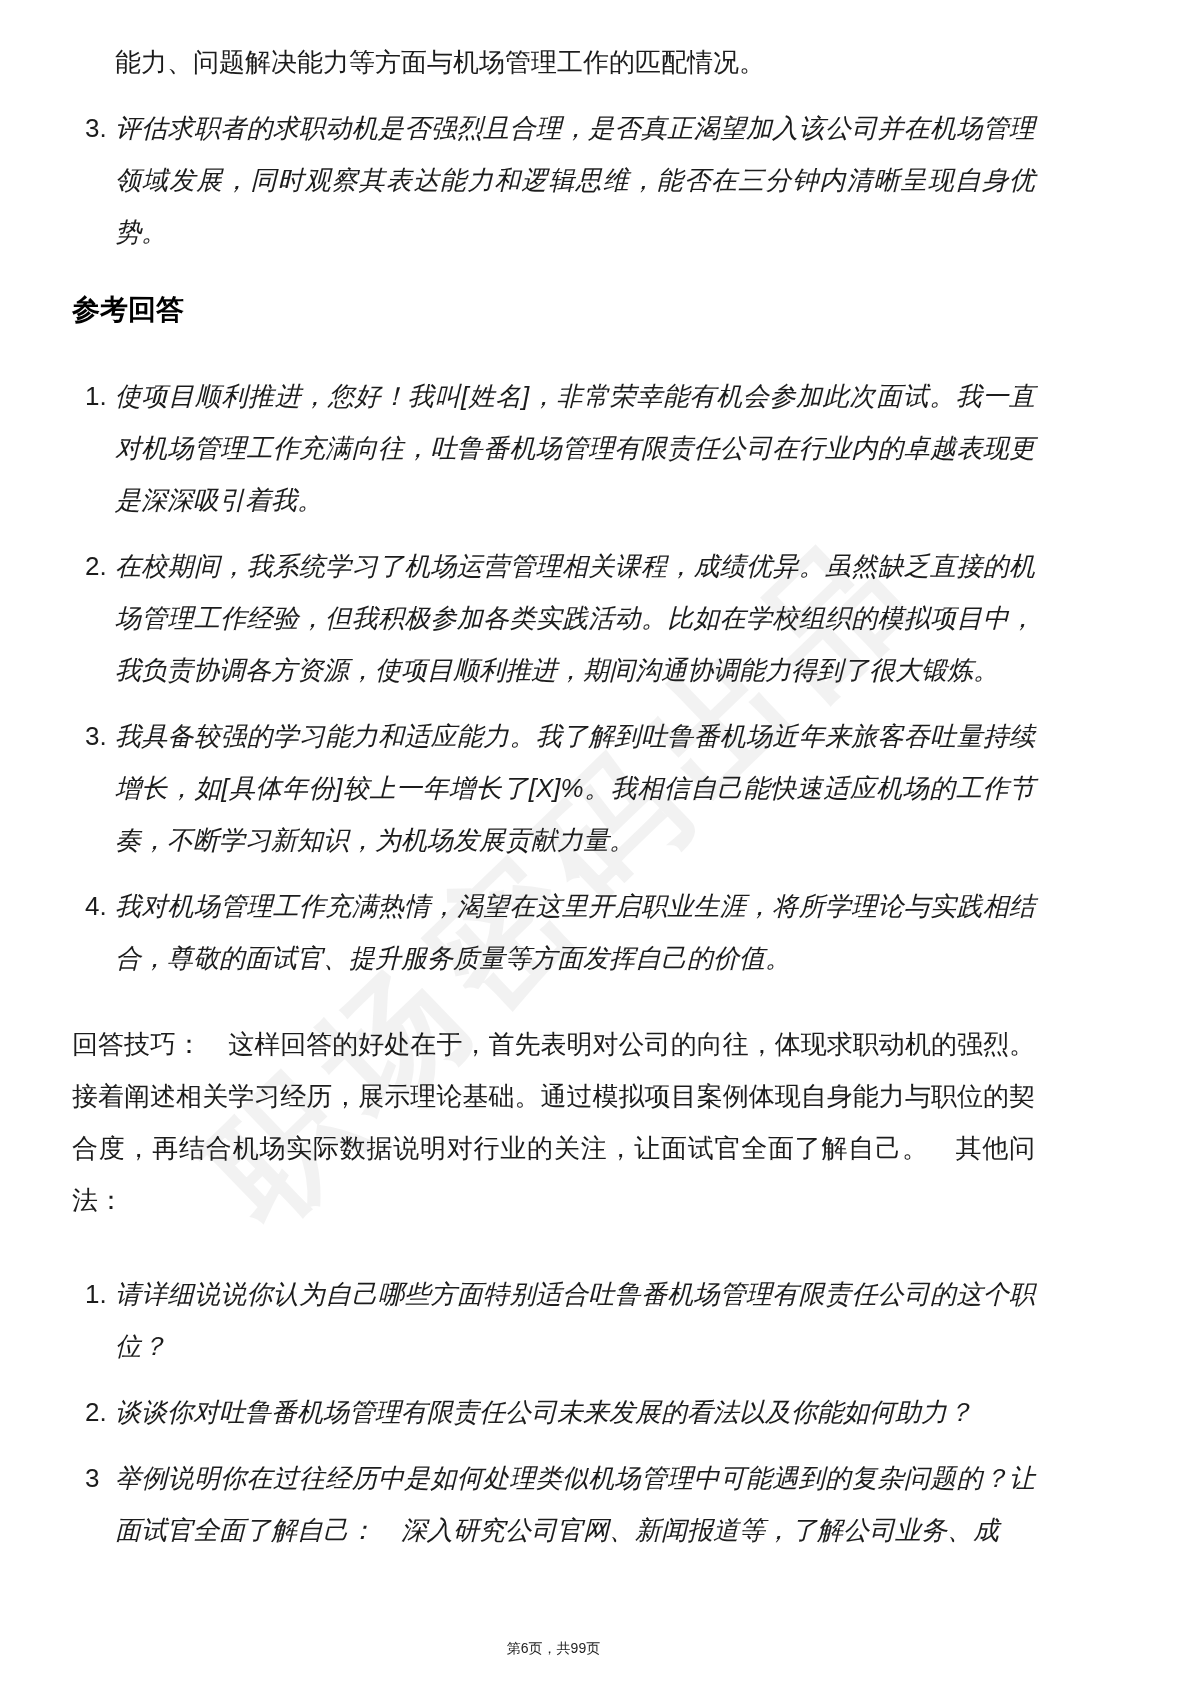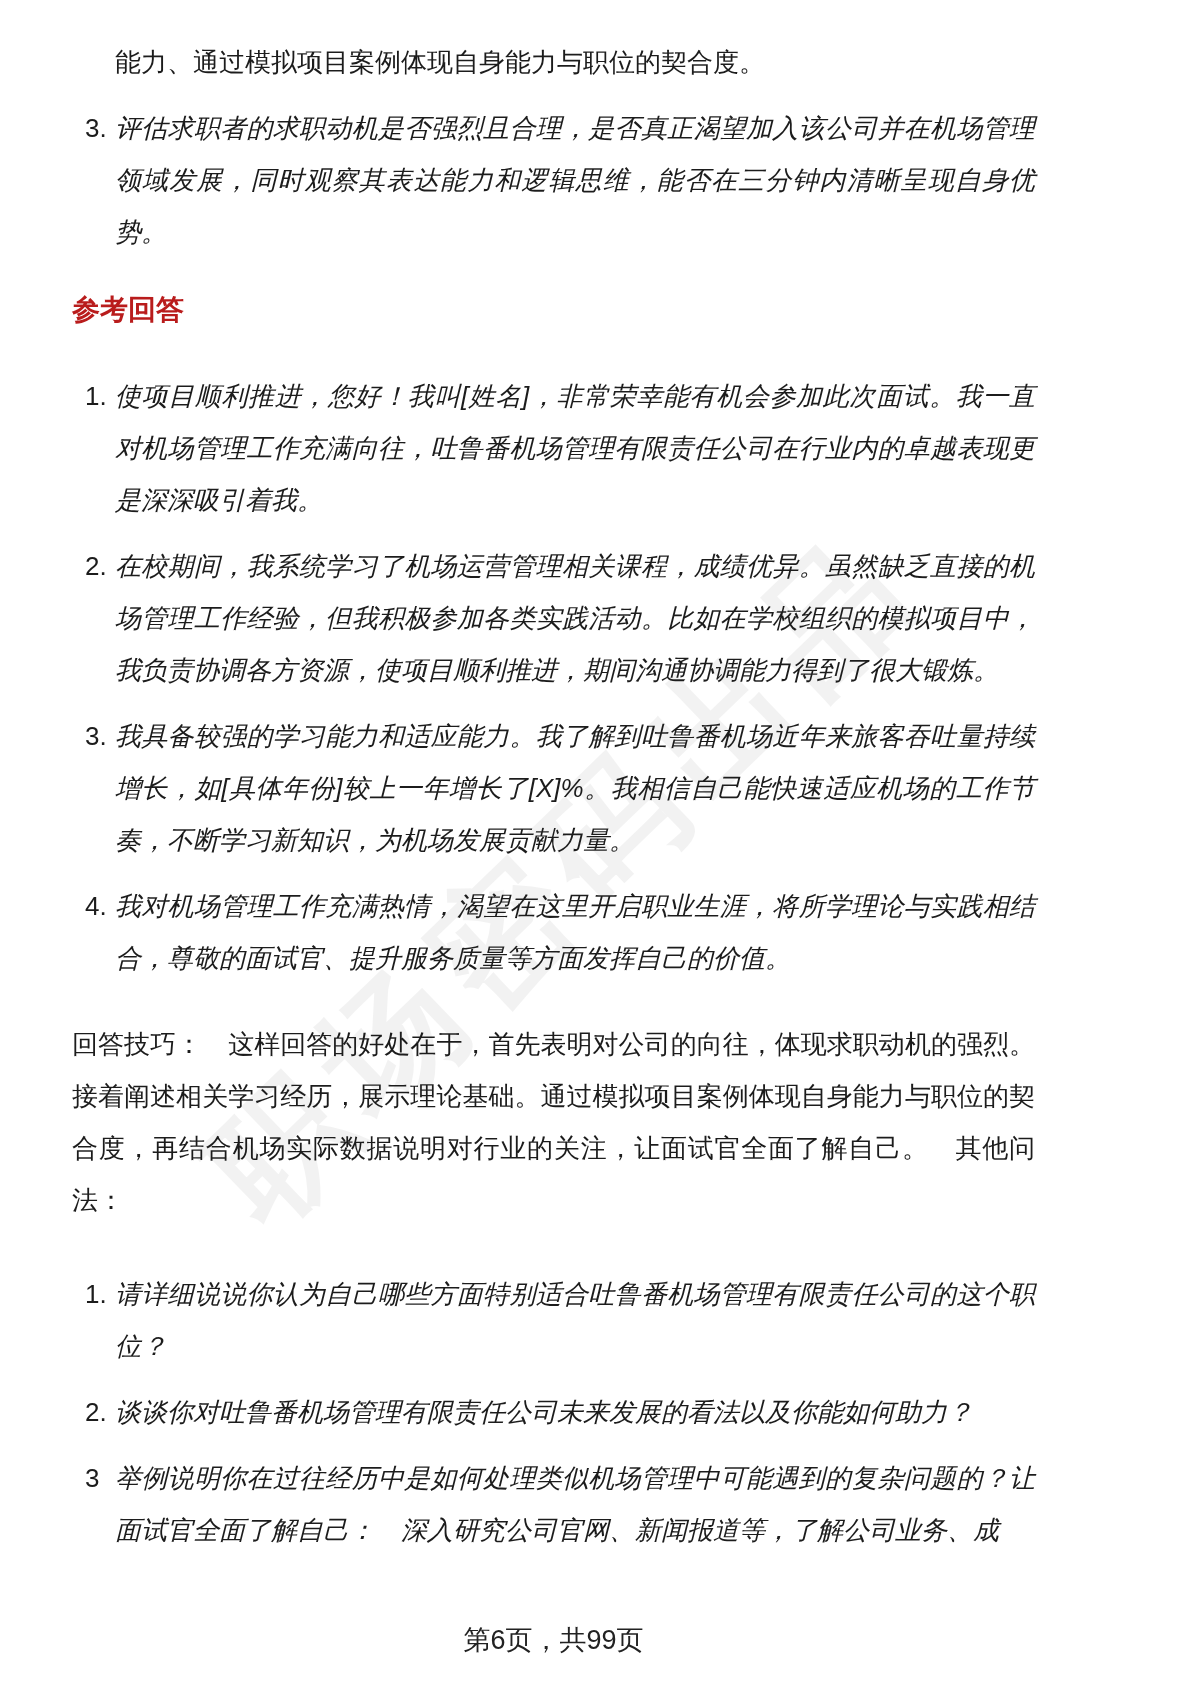--- a/index.html
+++ b/index.html
@@ -63,43 +63,43 @@
     color: rgba(0, 0, 0, 0.05);
     z-index: 1;
     pointer-events: none;
   }
   .footer {
     position: absolute;
     bottom: 26px;
     left: 72px;
     width: 963px;
     text-align: center;
-    font-size: 27px;
+    font-size: 14px;
     color: #222222;
     z-index: 3;
     background: #ffffff;
   }
 </style>
 </head>
 <body>
 
 <div class="page">
 
   <div class="watermark">职场密码出品</div>
 
   <div class="content">
 
-    <div class="continuation">能力、通过模拟项目案例体现自身能力与职位的契合度。</div>
+    <div class="continuation">能力、问题解决能力等方面与机场管理工作的匹配情况。</div>
 
     <div class="list-item">
       <span class="num">3.</span>
       <div class="item-text">评估求职者的求职动机是否强烈且合理，是否真正渴望加入该公司并在机场管理领域发展，同时观察其表达能力和逻辑思维，能否在三分钟内清晰呈现自身优势。</div>
     </div>
 
-    <h2 class="heading" style="color: #b91c1c;">参考回答</h2>
+    <h2 class="heading" style="color: #000000;">参考回答</h2>
 
     <div class="list-item">
       <span class="num">1.</span>
       <div class="item-text">使项目顺利推进，您好！我叫[姓名]，非常荣幸能有机会参加此次面试。我一直对机场管理工作充满向往，吐鲁番机场管理有限责任公司在行业内的卓越表现更是深深吸引着我。</div>
     </div>
 
     <div class="list-item">
       <span class="num">2.</span>
       <div class="item-text">在校期间，我系统学习了机场运营管理相关课程，成绩优异。虽然缺乏直接的机场管理工作经验，但我积极参加各类实践活动。比如在学校组织的模拟项目中，我负责协调各方资源，使项目顺利推进，期间沟通协调能力得到了很大锻炼。</div>
     </div>

